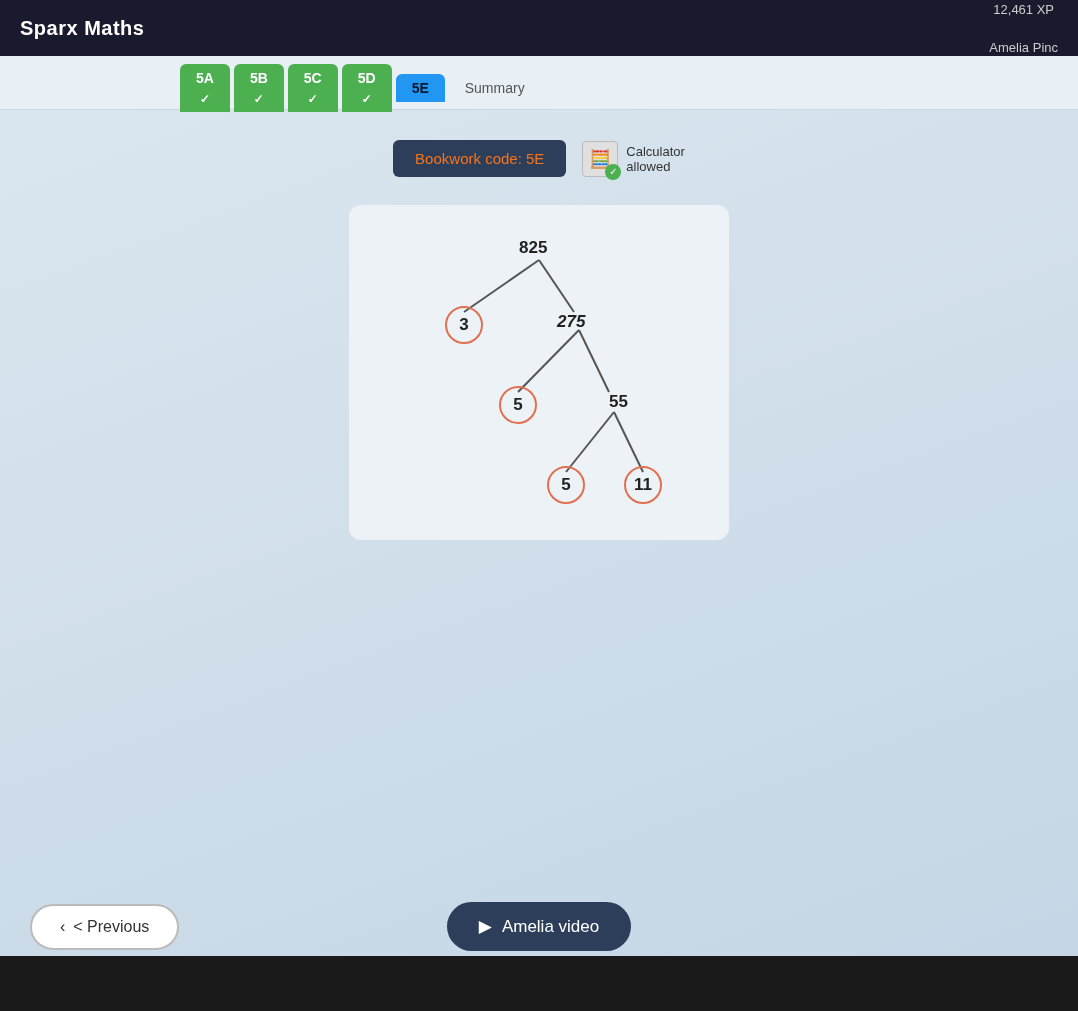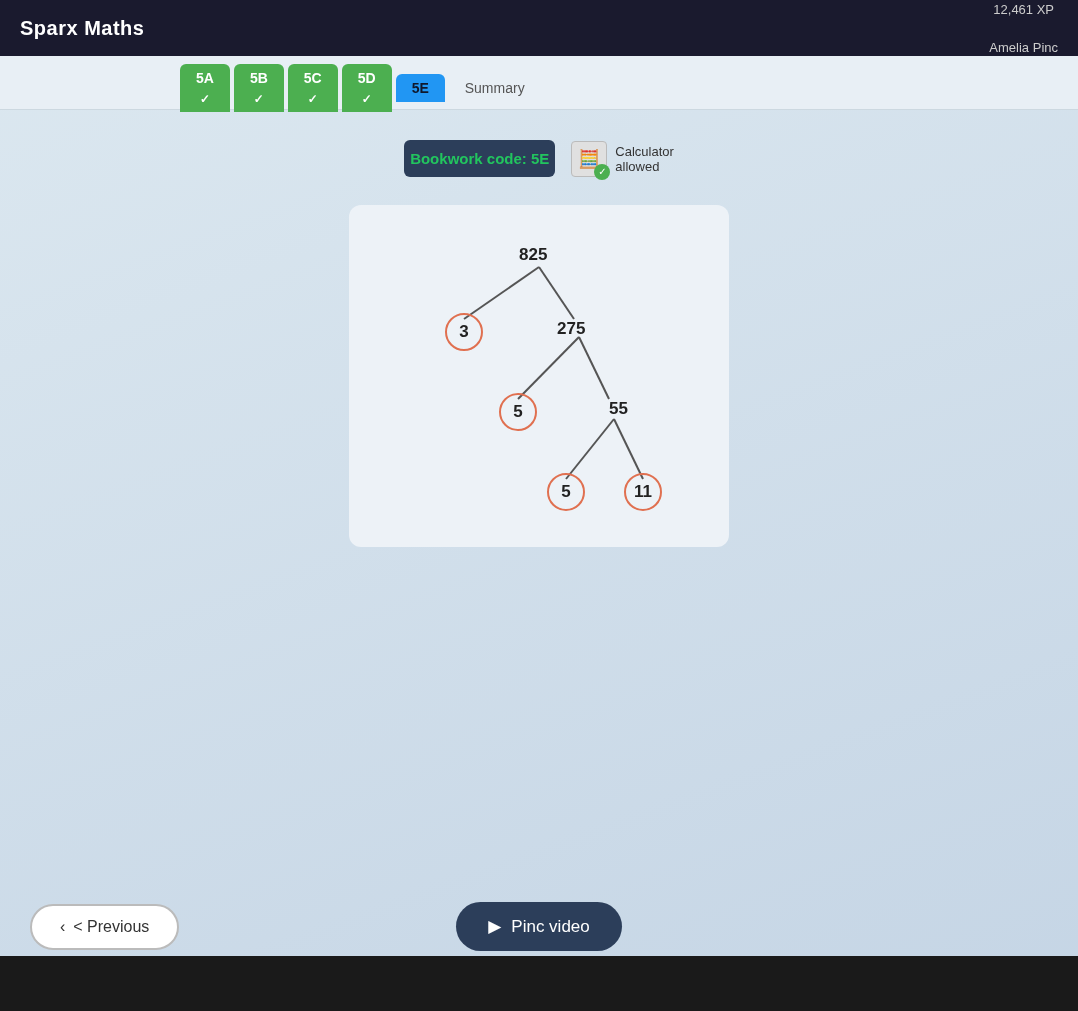--- a/index.html
+++ b/index.html
@@ -88,25 +88,25 @@
     
     .bookwork-row {
       display: flex;
       align-items: center;
       gap: 16px;
       margin-bottom: 28px;
       align-self: center;
     }
     .bookwork-code {
       background: #2c3e5a;
-      color: #22c55e;
-      padding: 10px 6px;
+      color: #f97316;
+      padding: 10px 22px;
       border-radius: 6px;
       font-size: 15px;
-      font-weight: 700;
+      font-weight: 400;
     }
     .calculator-allowed {
       display: flex;
       align-items: center;
       gap: 8px;
       font-size: 13px;
       color: #333;
     }
     .calc-icon {
       width: 36px;
@@ -147,21 +147,21 @@
       font-size: 20px;
       color: #222;
       margin-bottom: 30px;
       line-height: 1.5;
       max-width: 860px;
     }
     
     .tree-box {
       background: #edf2f7;
       border-radius: 12px;
-      padding: 32px 60px 30px 60px;
+      padding: 25px 60px 30px 60px;
       margin-bottom: 40px;
       min-width: 300px;
       display: flex;
       flex-direction: column;
       align-items: center;
     }
     .tree-container {
       position: relative;
       width: 260px;
       height: 280px;
@@ -322,21 +322,21 @@
 
           <line x1="205" y1="182" x2="157" y2="242" stroke="#555" stroke-width="2"></line>
 
           <line x1="205" y1="182" x2="234" y2="242" stroke="#555" stroke-width="2"></line>
         </svg>
 
         <div class="tree-node plain" style="left:110px; top:8px;">825</div>
 
         <div class="tree-node circled" style="left:36px; top:76px;">3</div>
 
-        <div class="tree-node plain" style="left:148px; top:82px;">275</div>
+        <div class="tree-node plain" style="left:148px; top:82px;font-style:italic;">275</div>
 
         <div class="tree-node circled" style="left:90px; top:156px;">5</div>
 
         <div class="tree-node plain" style="left:200px; top:162px;">55</div>
 
         <div class="tree-node circled" style="left:138px; top:236px;">5</div>
 
         <div class="tree-node circled" style="left:215px; top:236px;">11</div>
       </div>
     </div>
@@ -344,18 +344,18 @@
 
   <div class="bottom-bar">
     <button class="prev-btn">
       <span>‹</span>
       <span>&lt; Previous</span>
     </button>
     <button class="watch-video-btn">
       <span class="video-icon">
         <span>▶</span>
       </span>
-      <span>Pinc video</span>
+      <span>Amelia video</span>
     </button>
   </div>
 
   <div class="dark-bar"></div>
 </div>
 
 </body></html>

